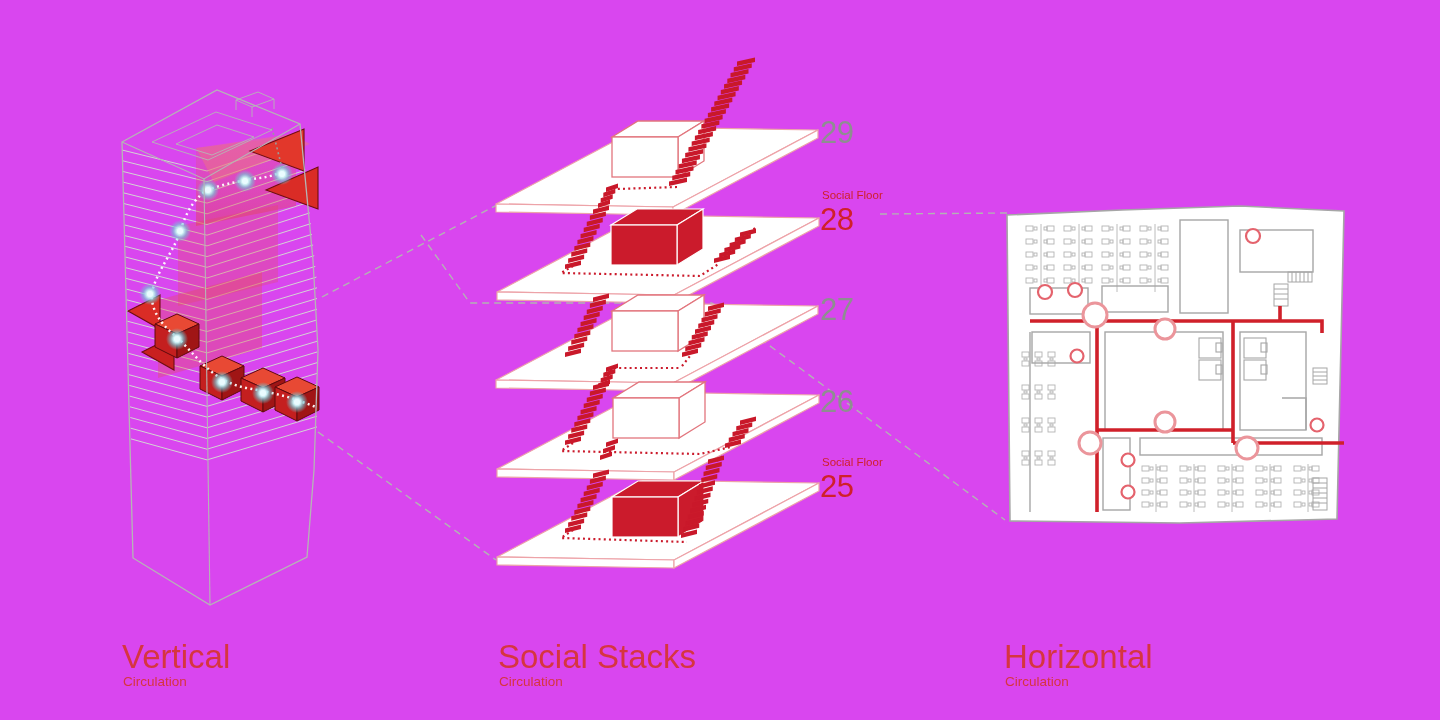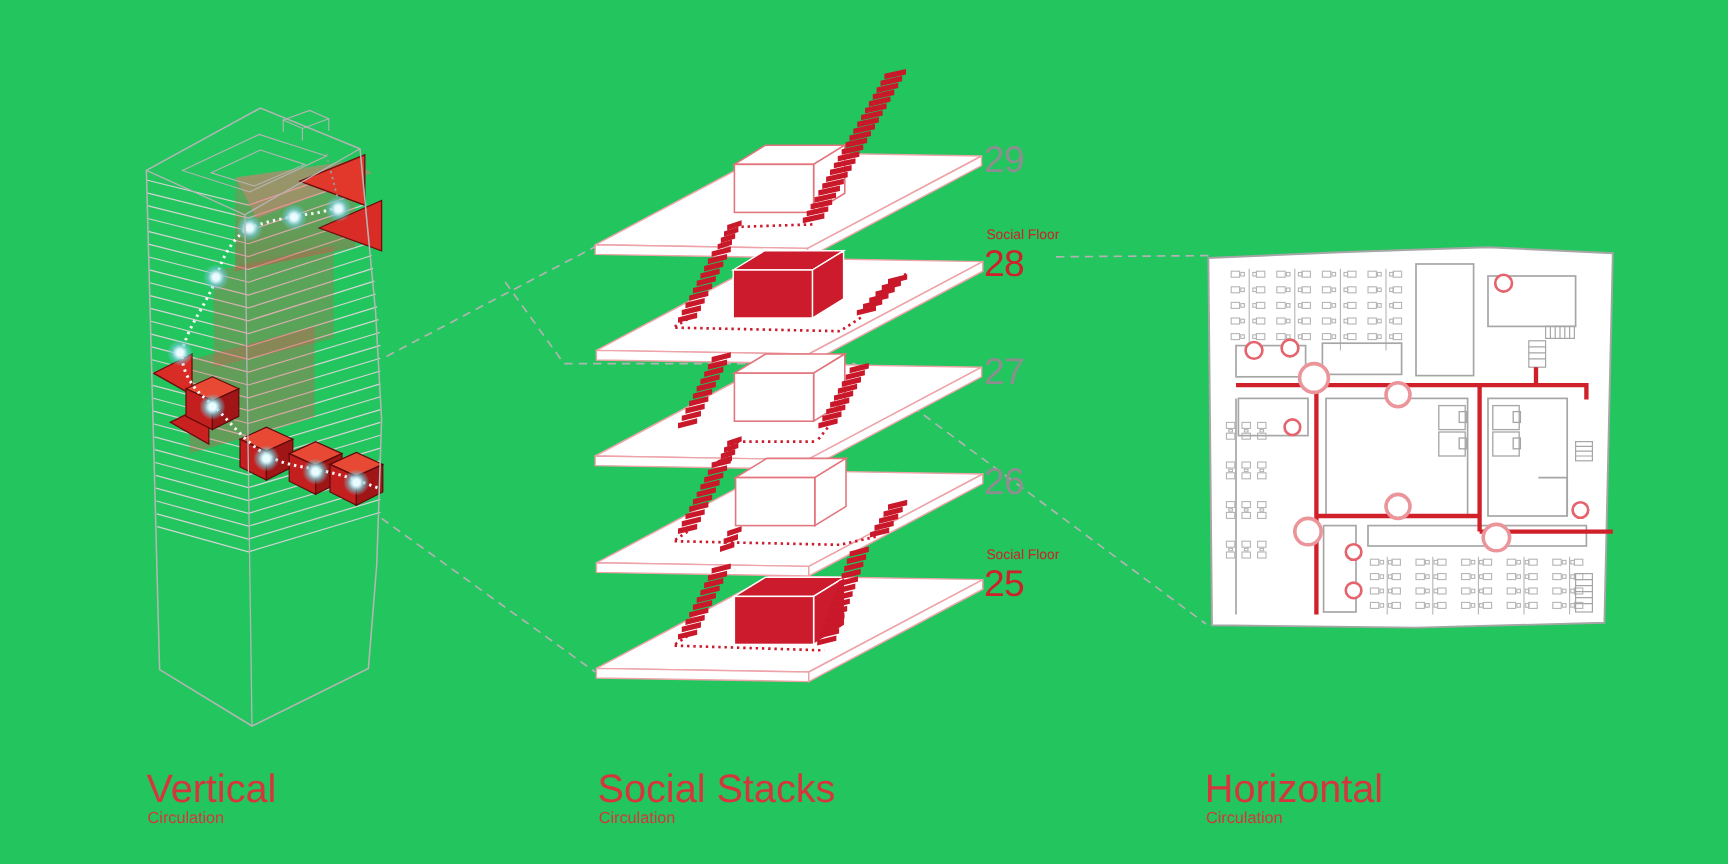--- a/index.html
+++ b/index.html
@@ -1,16 +1,16 @@
 <!DOCTYPE html>
 <html><head>
 <meta charset="utf-8">
 <style>
   html,body{margin:0;padding:0;background:#ffffff;}
-  #canvas{position:relative;width:1440px;height:720px;background:#22c55e;overflow:hidden;
+  #canvas{position:relative;width:1440px;height:720px;background:#d946ef;overflow:hidden;
           font-family:"Liberation Sans", sans-serif;}
   svg text{font-family:"Liberation Sans", sans-serif;}
 </style>
 </head>
 <body>
 
 <div id="canvas">
 <svg width="1440" height="720" viewBox="0 0 1440 720" xmlns="http://www.w3.org/2000/svg">
   <defs>
     <radialGradient id="orb" cx="50%" cy="50%" r="50%">

